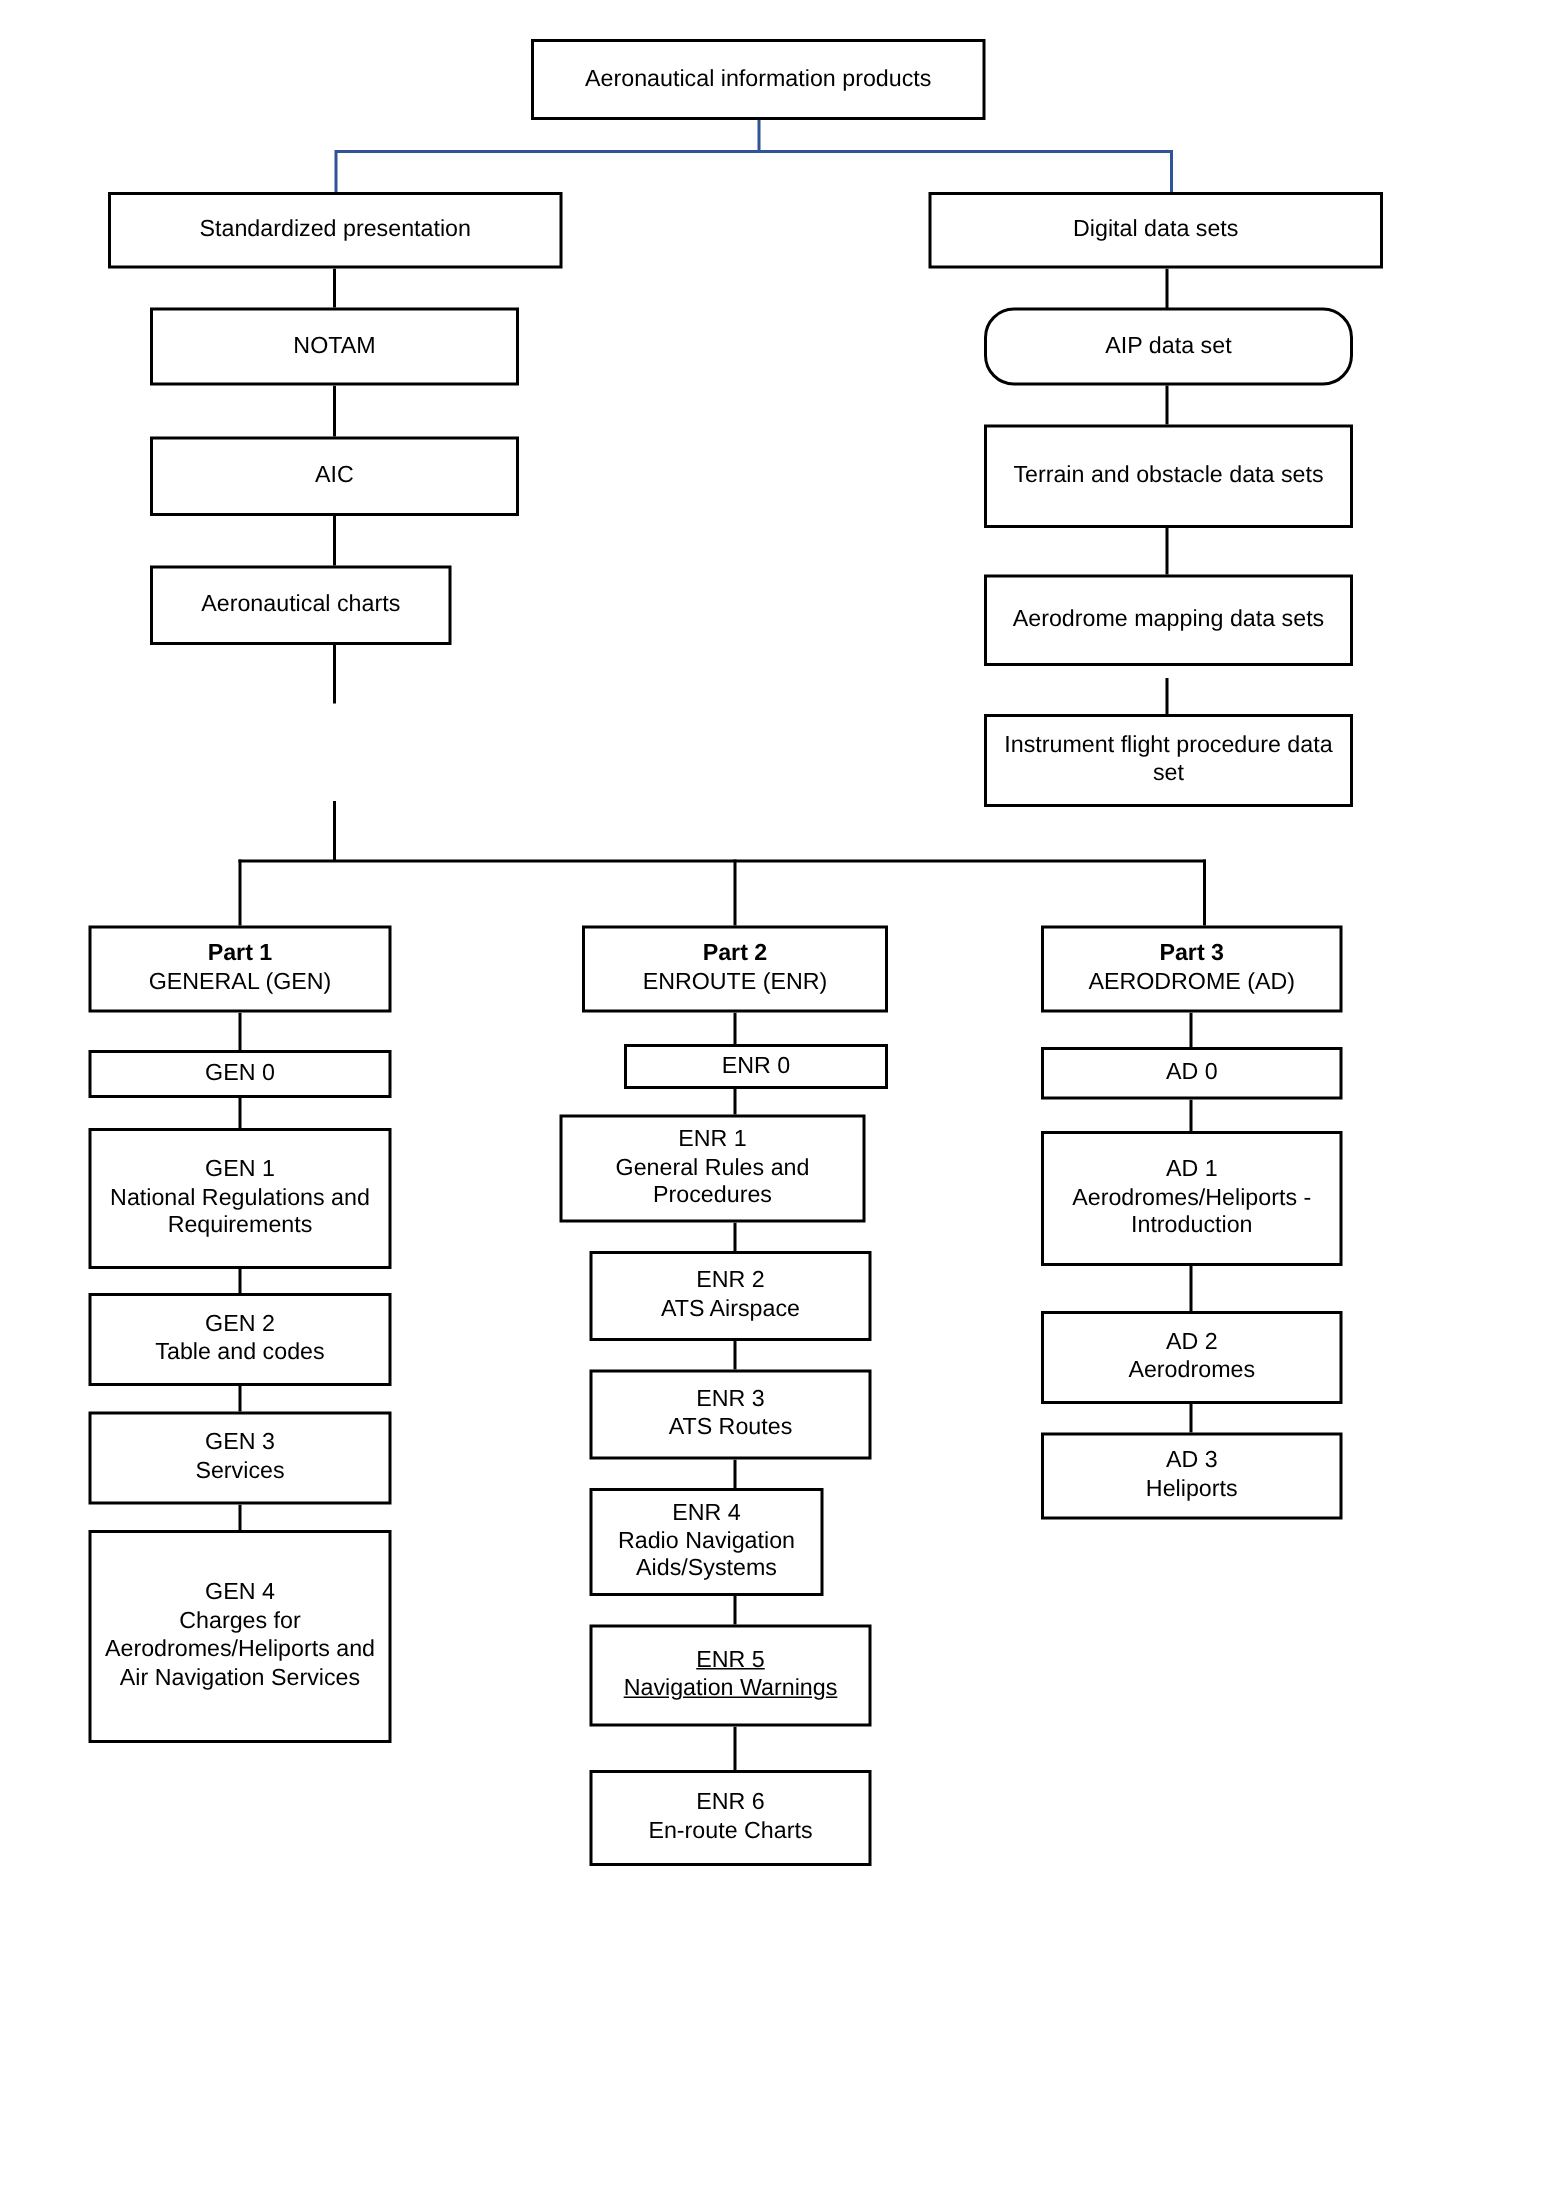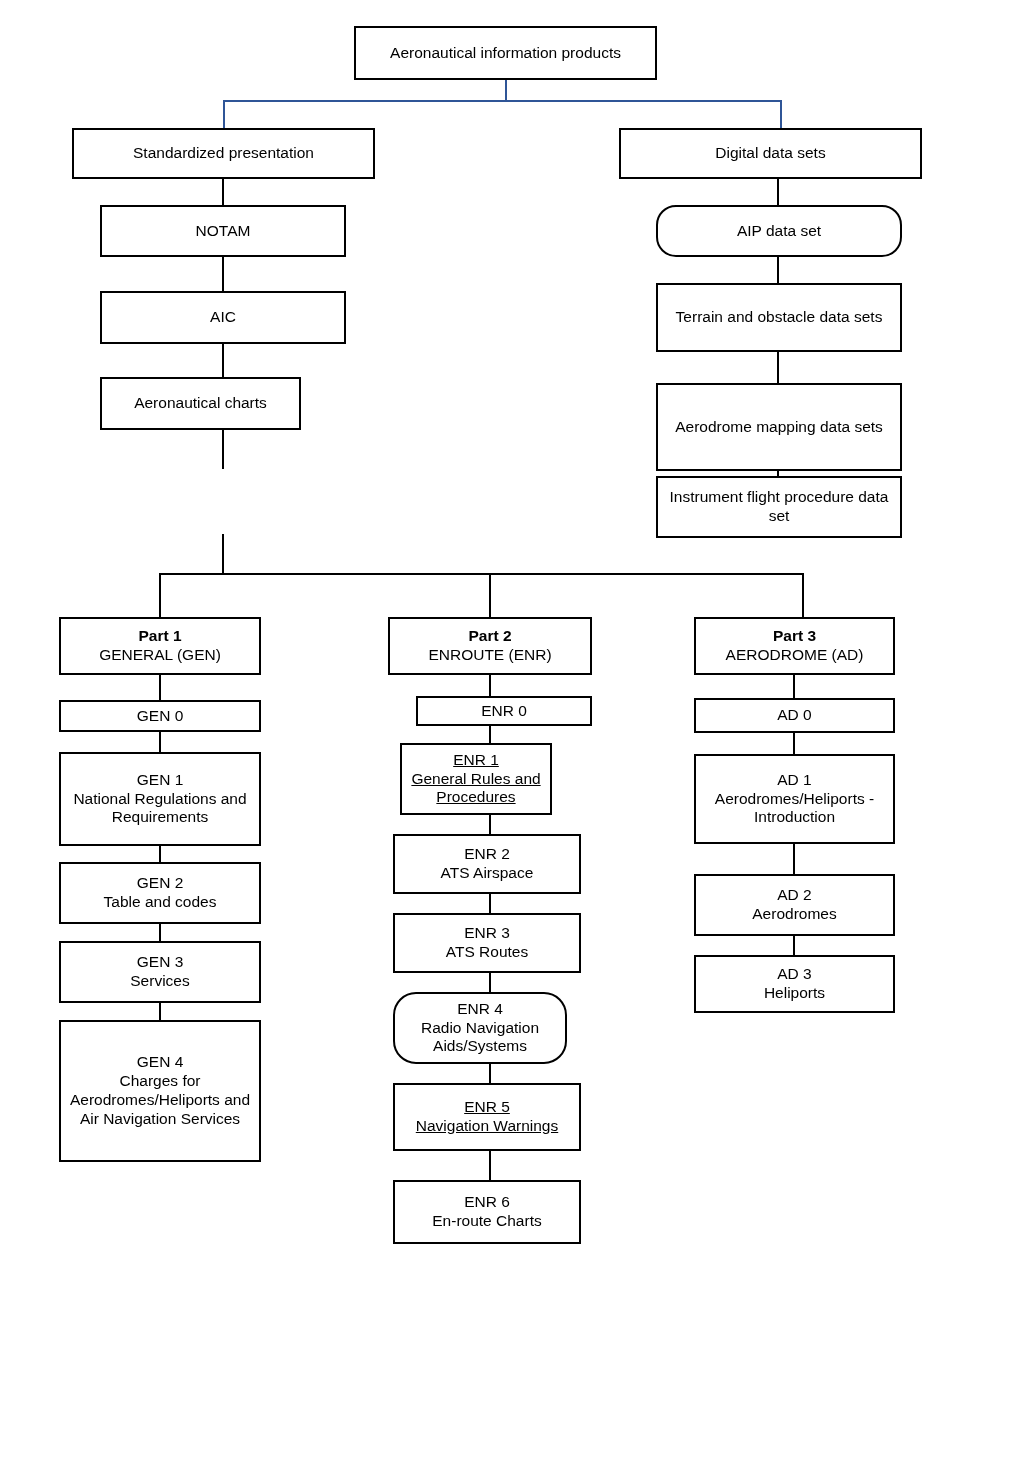--- a/index.html
+++ b/index.html
@@ -98,21 +98,21 @@
   <div class="node" style="left:656px; top:205px; width:246px; height:52px;border-radius:20px;">
     <span class="lbl">AIP data set</span>
   </div>
 
   <div class="conn v" style="left:777px; top:257px; height:27px;"></div>
   <div class="node" style="left:656px; top:283px; width:246px; height:69px;">
     <span class="lbl">Terrain and obstacle data sets</span>
   </div>
 
   <div class="conn v" style="left:777px; top:352px; height:32px;"></div>
-  <div class="node" style="left:656px; top:383px; width:246px; height:88px;">
+  <div class="node" style="left:656px; top:383px; width:246px; height:61px;">
     <span class="lbl">Aerodrome mapping data sets</span>
   </div>
 
   <div class="conn v" style="left:777px; top:452px; height:25px;"></div>
   <div class="node" style="left:656px; top:476px; width:246px; height:62px;">
     <span class="lbl">Instrument flight procedure data set</span>
   </div>
 
   <div class="conn v" style="left:222px; top:534px; height:40px;"></div>
   <div class="conn h" style="left:159px; top:573px; width:645px;"></div>
@@ -170,21 +170,21 @@
       <span class="lbl">ENROUTE (ENR)</span>
     </span>
   </div>
 
   <div class="conn v" style="left:489px; top:675px; height:22px;"></div>
   <div class="node" style="left:416px; top:696px; width:176px; height:30px;">
     <span class="lbl">ENR 0</span>
   </div>
 
   <div class="conn v" style="left:489px; top:726px; height:18px;"></div>
-  <div class="node" style="left:400px; top:743px; width:152px; height:72px;text-decoration:underline;">
+  <div class="node" style="left:373px; top:743px; width:204px; height:72px;">
     <span>
       <span class="lbl">ENR 1</span>
       <span class="lbl">General Rules and Procedures</span>
     </span>
   </div>
 
   <div class="conn v" style="left:489px; top:815px; height:20px;"></div>
   <div class="node" style="left:393px; top:834px; width:188px; height:60px;">
     <span>
       <span class="lbl">ENR 2</span>
@@ -194,21 +194,21 @@
 
   <div class="conn v" style="left:489px; top:894px; height:20px;"></div>
   <div class="node" style="left:393px; top:913px; width:188px; height:60px;">
     <span>
       <span class="lbl">ENR 3</span>
       <span class="lbl">ATS Routes</span>
     </span>
   </div>
 
   <div class="conn v" style="left:489px; top:973px; height:20px;"></div>
-  <div class="node" style="left:393px; top:992px; width:174px; height:72px;border-radius:23px;">
+  <div class="node" style="left:393px; top:992px; width:156px; height:72px;">
     <span>
       <span class="lbl">ENR 4</span>
       <span class="lbl">Radio Navigation Aids/Systems</span>
     </span>
   </div>
 
   <div class="conn v" style="left:489px; top:1064px; height:20px;"></div>
   <div class="node" style="left:393px; top:1083px; width:188px; height:68px;text-decoration:underline;">
     <span>
       <span class="lbl">ENR 5</span>

